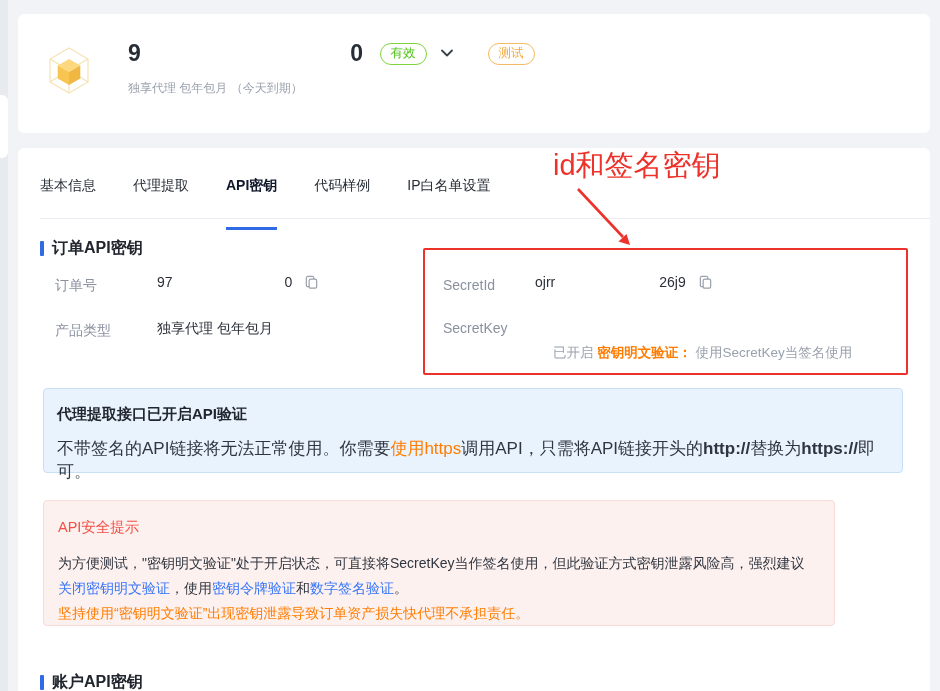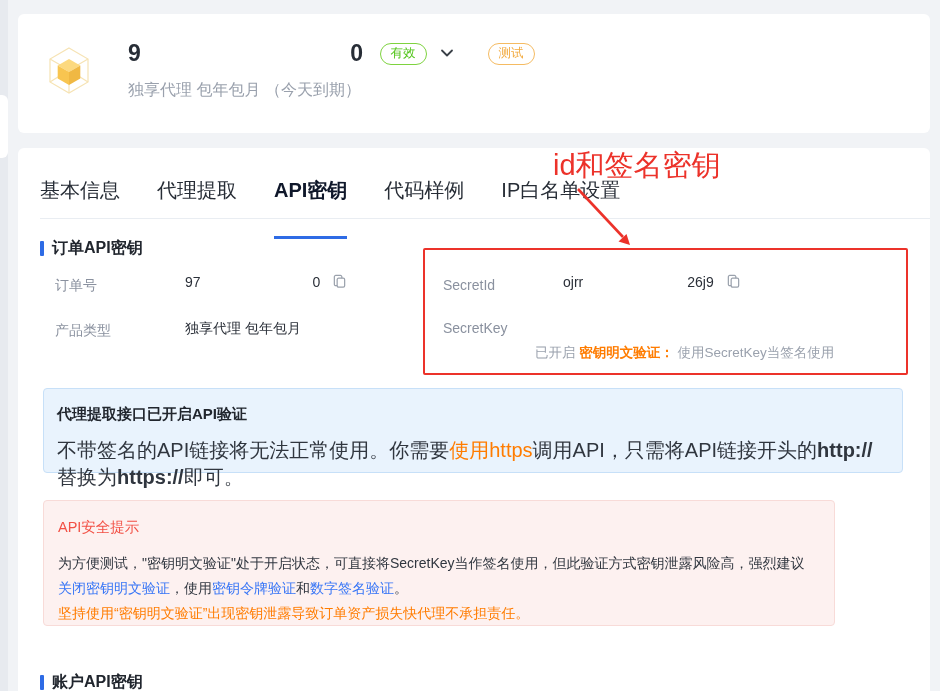--- a/index.html
+++ b/index.html
@@ -20,59 +20,59 @@
   
   .hdr { display:flex; padding:26px 0 0 28px; }
   .cube { width:46px; height:58px; margin-top:2px; flex:0 0 auto; }
   .hdr-col { margin-left:36px; }
   .title-row { display:flex; align-items:center; }
   .order-title { font-size:23px; font-weight:600; color:#272d36; letter-spacing:.5px; display:flex; align-items:center; }
   .badge { display:inline-flex; align-items:center; height:22px; padding:0 10px; border-radius:11px; font-size:12.5px; line-height:1; background:#fff; }
   .badge.green { color:#52c41a; border:1px solid #7ed33f; margin-left:16px; }
   .badge.orange { color:#f2a93c; border:1px solid #f5bb62; margin-left:34px; }
   .chev { margin-left:13px; cursor:pointer; display:inline-flex; }
-  .subtitle { margin-top:13px; font-size:16px; color:#9aa1ad; }
+  .subtitle { margin-top:13px; font-size:12px; color:#9aa1ad; }
 
   
   .px {
     display:inline-block; height:15px; border-radius:2px; vertical-align:-2px; margin:0 2px;
     background-image:
       repeating-linear-gradient(90deg,#777e8a 0 7px,#b3b8c1 7px 13px,#8b московa 0),
       repeating-linear-gradient(90deg,#777e8a 0 7px,#b3b8c1 7px 13px,#8f96a1 13px 20px,#cdd1d8 20px 27px,#848b97 27px 34px),
       repeating-linear-gradient(0deg,rgba(255,255,255,.4) 0 5px,rgba(40,45,55,.15) 5px 10px);
   }
   .px-dark { filter:brightness(.62) contrast(1.05); }
 
   
   .tabs { position:absolute; left:22px; top:29px; display:flex; gap:37px; }
-  .tab { font-size:20px; color:#272d36; padding-bottom:32px; cursor:pointer; }
+  .tab { font-size:14px; color:#272d36; padding-bottom:32px; cursor:pointer; }
   .tab.active { color:#0f172a; font-weight:600; border-bottom:3px solid #2e6be5; }
   .tabs-divider { position:absolute; left:22px; right:0; top:70px; height:1px; background:#e9edf2; }
 
   
   .sec-hd { position:absolute; left:22px; display:flex; align-items:center; }
   .sec-bar { width:4px; height:15px; background:#2e6be5; border-radius:1px; margin-right:8px; }
   .sec-title { font-size:16px; font-weight:700; color:#21262e; }
 
   
   .lbl { position:absolute; font-size:14px; color:#8a919f; }
-  .val { position:absolute; font-size:14px; color:#2a2f38; display:flex; align-items:flex-start;margin-left:28px; }
+  .val { position:absolute; font-size:14px; color:#2a2f38; display:flex; align-items:flex-end; }
   .icon-btn { display:inline-flex; margin-left:12px; cursor:pointer; }
   .reset-link { display:inline-flex; align-items:center; margin-left:14px; color:#3876f6; font-size:14px; cursor:pointer; }
   .reset-link svg { margin-left:3px; }
-  .note { position:absolute; font-size:13.5px; color:#9aa1ad; }
+  .note { position:absolute; font-size:13.5px; color:#9aa1ad;margin-left:18px; }
   .note b { color:#ff7c00; font-weight:700; }
 
   
   .box-blue {
     position:absolute; left:25px; top:240px; width:860px; height:85px;
     background:#e9f3fd; border:1px solid #c7e0f8; border-radius:4px; padding:16px 20px 0 13px;
   }
   .box-blue .bt { font-size:15px; font-weight:700; color:#21262e; margin-bottom:13px; }
-  .box-blue .bb { font-size:20px; color:#30363f; }
+  .box-blue .bb { font-size:17px; color:#30363f; }
   .link-orange { color:#ff7c00; cursor:pointer; }
   .link-blue { color:#3876f6; cursor:pointer; }
 
   .box-pink {
     position:absolute; left:25px; top:352px; width:792px; height:126px;
     background:#fdf1f0; border:1px solid #f8dbd8; border-radius:4px; padding:17px 22px 0 14px;
   }
   .box-pink .wt { font-size:14.5px; color:#f25045; margin-bottom:14px; }
   .box-pink .wb { font-size:14px; color:#30363f; line-height:25px; }
   .wb .orange-line { color:#ff7c00; }

